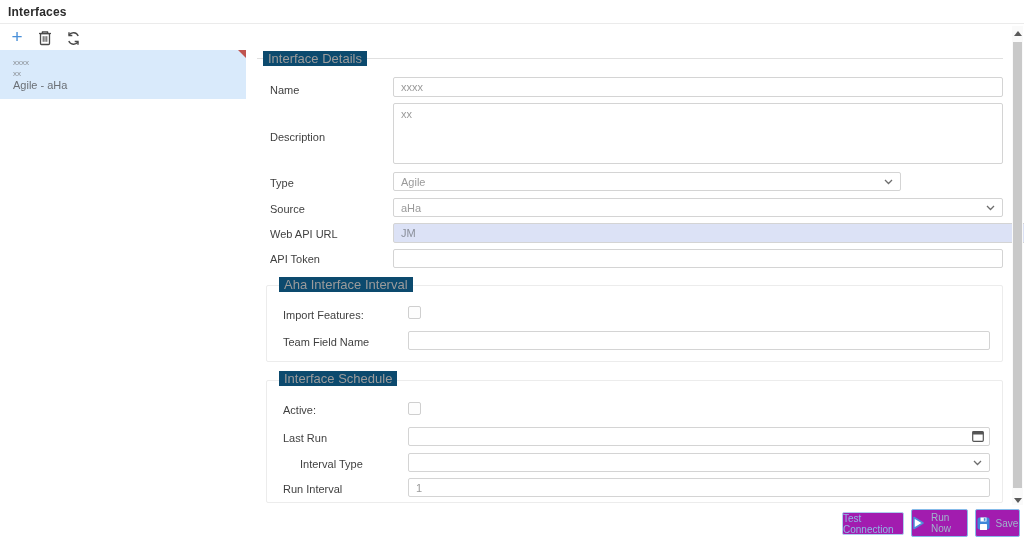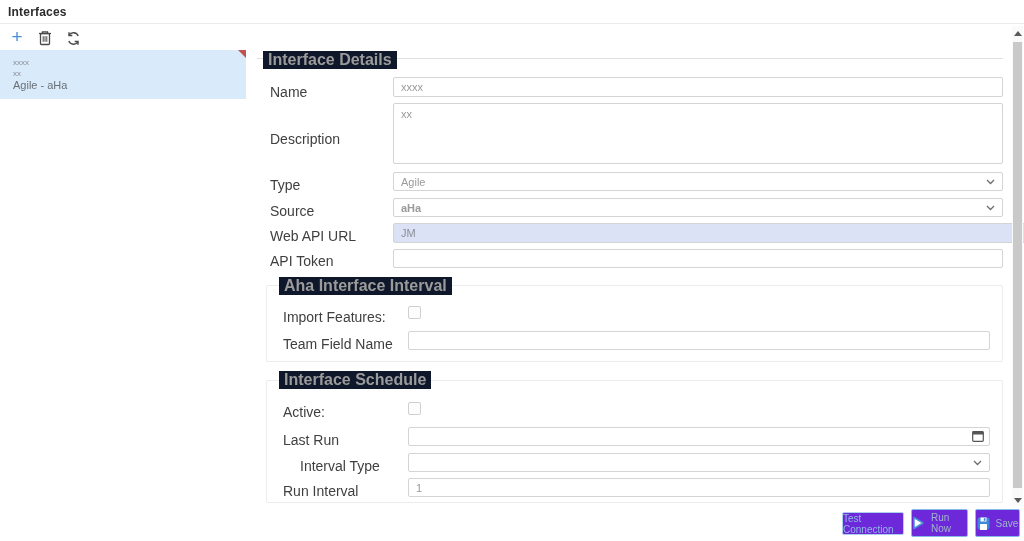--- a/index.html
+++ b/index.html
@@ -23,25 +23,25 @@
   .list-item { position:absolute; left:0; top:50px; width:246px; height:49px;
                background:#d9eafb; cursor:pointer; }
   .list-item .ln1 { position:absolute; left:13px; top:8px;  font-size:8px;  color:#8a8f94; }
   .list-item .ln2 { position:absolute; left:13px; top:19px; font-size:8px;  color:#8a8f94; }
   .list-item .ln3 { position:absolute; left:13px; top:29px; font-size:11px; color:#6b7076; }
   .corner-flag { position:absolute; right:0; top:0; width:0; height:0;
                  border-top:8px solid #bf5450; border-left:8px solid transparent; }
 
   
   .legend-line { position:absolute; height:1px; background:#e0e0e0; }
-  .legend-text { position:absolute; font-size:16px; color:#9b9b9b; background:#0f172a;
-                 padding:0 5px; white-space:nowrap;font-weight:bold; }
-
-  
-  .f-label { position:absolute; font-size:14px; color:#3f3f3f; }
+  .legend-text { position:absolute; font-size:13px; color:#9b9b9b; background:#0c4a6e;
+                 padding:0 5px; white-space:nowrap; }
+
+  
+  .f-label { position:absolute; font-size:11px; color:#3f3f3f; }
   .t-input { position:absolute; border:1px solid #d4d4d4; border-radius:2px;
              background:#fff; font-size:11px; color:#9a9a9a; padding:0 7px;
              font-family:"Liberation Sans", sans-serif; outline:none; }
   textarea.t-input { padding-top:4px; resize:none; }
   .sel-box { position:absolute; border:1px solid #d4d4d4; border-radius:2px;
              background:#fff; font-size:11px; color:#9a9a9a; display:flex;
              align-items:center; padding:0 7px; cursor:pointer; }
   .sel-box .sel-value { flex:1; }
   .chev { width:9px; height:6px; flex:0 0 auto; }
   .checkbox { position:absolute; width:13px; height:13px; border:1px solid #cfcfcf;
@@ -57,21 +57,21 @@
   .sb-track { position:absolute; left:1012px; top:26px; width:11px; height:479px; background:#fafafa; }
   .sb-thumb { position:absolute; left:1013px; top:42px; width:9px; height:446px; background:#c9c9c9; cursor:pointer; }
   .sb-arrow-up { position:absolute; left:1014px; top:31px; width:0; height:0;
                  border-left:4px solid transparent; border-right:4px solid transparent;
                  border-bottom:5px solid #5a5a5a; cursor:pointer; }
   .sb-arrow-down { position:absolute; left:1014px; top:498px; width:0; height:0;
                  border-left:4px solid transparent; border-right:4px solid transparent;
                  border-top:5px solid #5a5a5a; cursor:pointer; }
 
   
-  .btn { position:absolute; background:#6d28d9; border-radius:2px; display:flex;
+  .btn { position:absolute; background:#a21caf; border-radius:2px; display:flex;
          align-items:center; justify-content:center; gap:6px; cursor:pointer;
          font-size:10px; }
   .btn-test { left:842px; top:512px; width:62px; height:23px;
               border:1px solid #aecfee; color:#8db9e4; }
   .btn-run  { left:911px; top:509px; width:57px; height:28px;
               border:1px solid #86bbe9; color:#9fb6cb; }
   .btn-save { left:975px; top:509px; width:45px; height:28px;
               border:1px solid #86bbe9; color:#9fb6cb; }
   .icon-svg { display:block; }
 </style>
@@ -118,29 +118,29 @@
   <div class="legend-line" style="left:257px; top:58px; width:746px;"></div>
   <div class="legend-text" style="left:263px; top:51px;">Interface Details</div>
 
   <div class="f-label" style="left:270px; top:84px;">Name</div>
   <input class="t-input" style="left: 393px; top: 77px; width: 610px; height: 20px;" value="xxxx">
 
   <div class="f-label" style="left:270px; top:131px;">Description</div>
   <textarea class="t-input" style="left: 393px; top: 103px; width: 610px; height: 61px;">xx</textarea>
 
   <div class="f-label" style="left:270px; top:177px;">Type</div>
-  <div class="sel-box" style="left:393px; top:172px; width:610px; height:19px;">
+  <div class="sel-box" style="left:393px; top:172px; width:508px; height:19px;">
     <span class="sel-value">Agile</span>
     <svg class="chev" viewBox="0 0 9 6">
       <path d="M1 1 L4.5 4.5 L8 1" stroke="#6d6d6d" stroke-width="1.3" fill="none"></path>
       </svg>
   </div>
 
   <div class="f-label" style="left:270px; top:203px;">Source</div>
-  <div class="sel-box" style="left:393px; top:198px; width:610px; height:19px;font-weight:bold;">
+  <div class="sel-box" style="left:393px; top:198px; width:610px; height:19px;">
     <span class="sel-value">aHa</span>
     <svg class="chev" viewBox="0 0 9 6">
       <path d="M1 1 L4.5 4.5 L8 1" stroke="#6d6d6d" stroke-width="1.3" fill="none"></path>
       </svg>
   </div>
 
   <div class="f-label" style="left:270px; top:228px;">Web API URL</div>
   <input class="t-input hl-input" style="left: 393px; top: 223px; width: 732px; height: 20px; color: rgb(138, 143, 154);" value="JM">
 
   <div class="f-label" style="left:270px; top:253px;">API Token</div>

